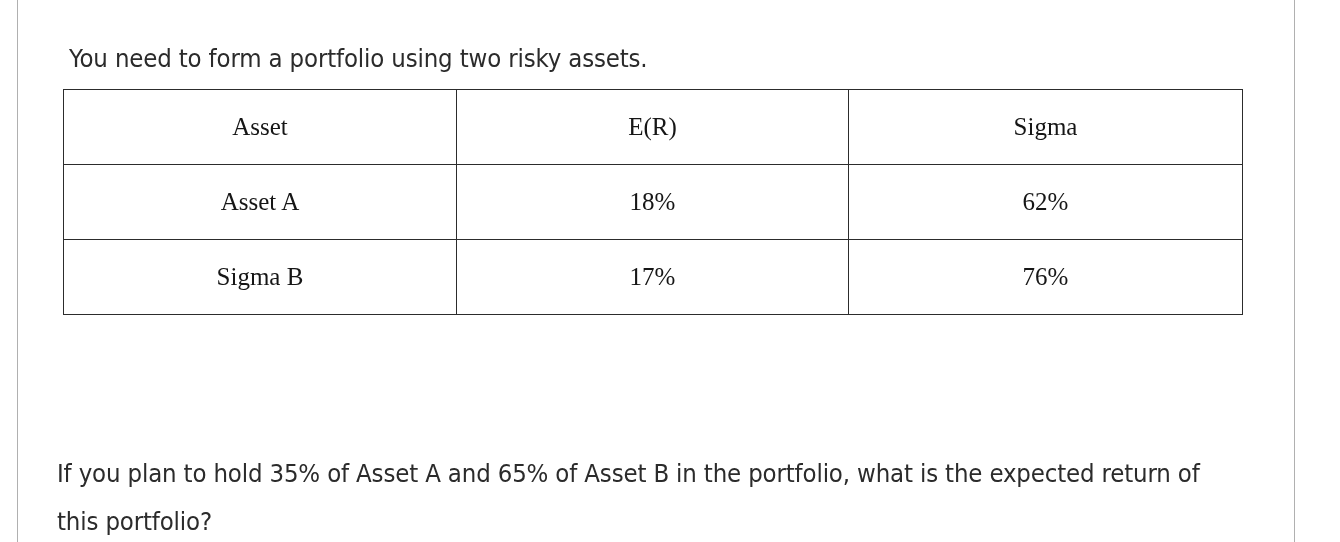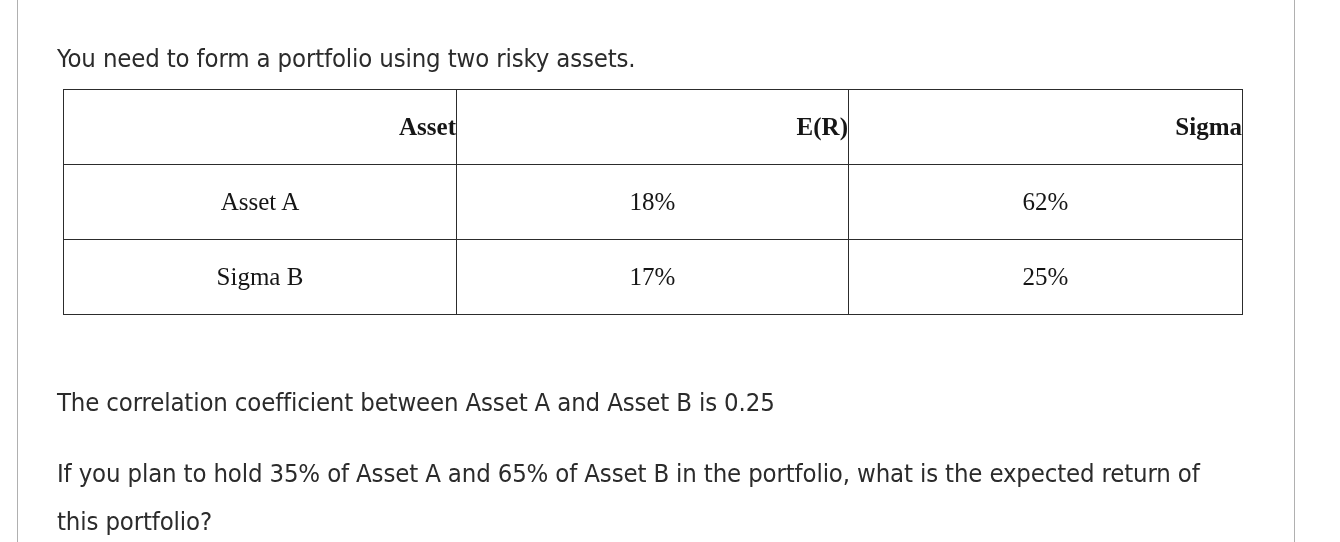--- a/index.html
+++ b/index.html
@@ -50,21 +50,21 @@
     font-stretch: condensed;
     font-size: 25.5px;
     line-height: 48px;
     color: #2b2b2b;
     letter-spacing: -0.15px;
     white-space: nowrap;
   }
 
   .intro {
     position: absolute;
-    left: 0;
+    left: 12px;
     top: 8px;
   }
 
   .correlation {
     position: absolute;
     left: 0;
     top: 352px;
   }
 
   .question {
@@ -95,22 +95,21 @@
   table.asset-table td {
     border: 1.6px solid #2c2c2c;
     text-align: center;
     vertical-align: middle;
     height: 74px;
     padding: 0;
     font-size: 25px;
   }
 
   table.asset-table th {
-    font-weight: bold;
-    text-align: right;
+    font-weight: normal;
   }
 
   table.asset-table td {
     font-weight: normal;
     margin-top: 26px;
   }
 
   col.c-asset { width: 393px; }
   col.c-er    { width: 392px; }
   col.c-sigma { width: 394px; }
@@ -143,24 +142,23 @@
         </thead>
         <tbody>
           <tr>
             <td>Asset A</td>
             <td>18%</td>
             <td>62%</td>
           </tr>
           <tr>
             <td>Sigma B</td>
             <td>17%</td>
-            <td>25%</td>
+            <td>76%</td>
           </tr>
         </tbody>
       </table>
     </div>
 
-    <p class="para correlation">The correlation coefficient between Asset A and Asset B is 0.25</p>
 
     <p class="para question">If you plan to hold 35% of Asset A and 65% of Asset B in the portfolio, what is the expected return of this portfolio?</p>
 
   </div>
 </div>
 
 </body></html>

